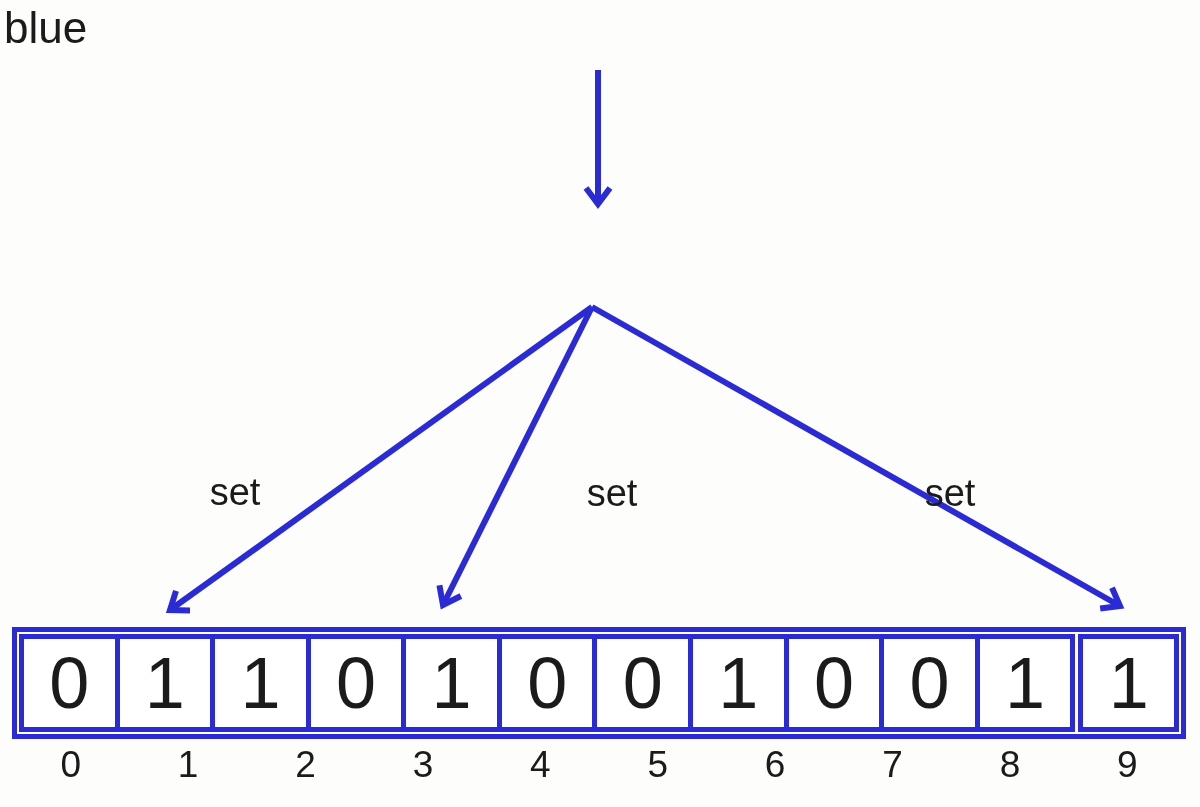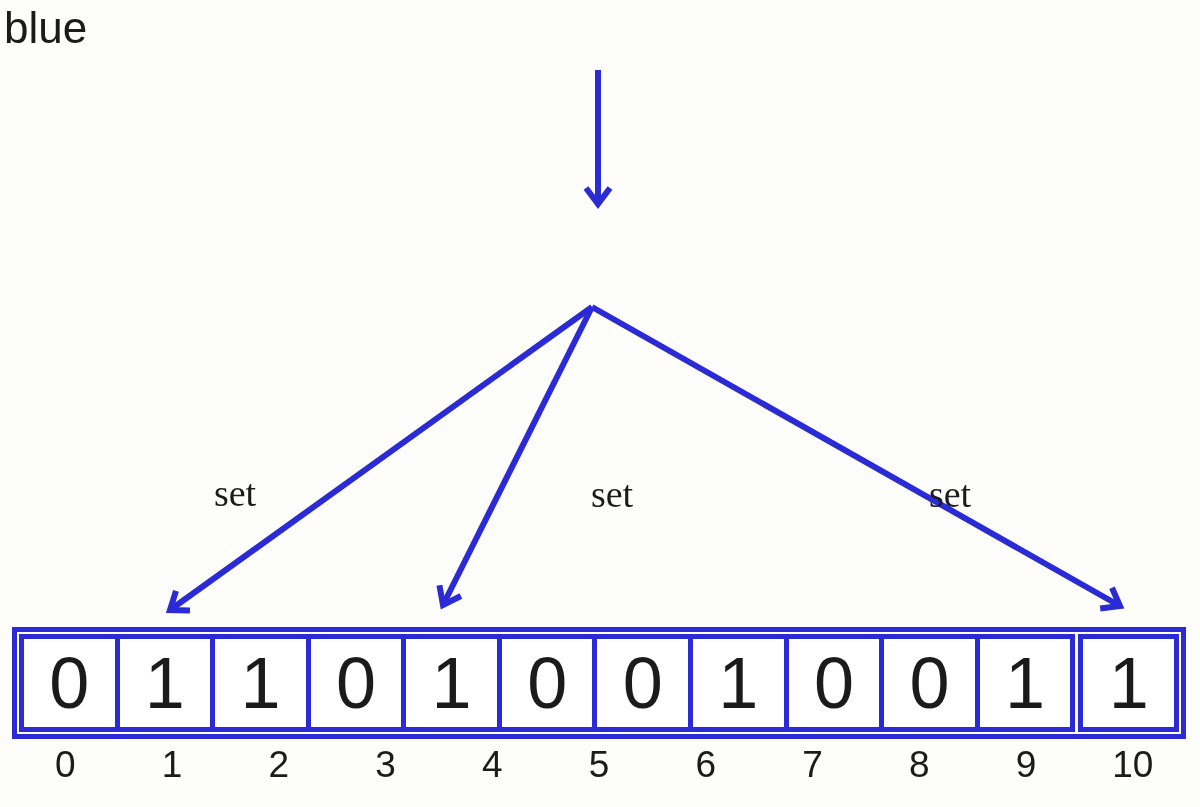--- a/index.html
+++ b/index.html
@@ -28,21 +28,20 @@
     text-align: left;
   }
   .input-label { top: 3px;  font-size: 44px; }
   .hash-label  { top: 230px; font-size: 45px; }
 
   .set-label {
     position: absolute;
     width: 90px;
     text-align: center;
     font-size: 38px;
-    font-family: Liberation Serif, serif;
   }
   .set-label-1 { left: 190px; top: 471px; }
   .set-label-2 { left: 567px; top: 472px; }
   .set-label-3 { left: 905px; top: 472px; }
 
   .arrows {
     position: absolute;
     left: 0; top: 0;
     width: 1200px;
     height: 807px;
@@ -144,16 +143,15 @@
     <div class="index-cell">0</div>
     <div class="index-cell">1</div>
     <div class="index-cell">2</div>
     <div class="index-cell">3</div>
     <div class="index-cell">4</div>
     <div class="index-cell">5</div>
     <div class="index-cell">6</div>
     <div class="index-cell">7</div>
     <div class="index-cell">8</div>
     <div class="index-cell">9</div>
-    <div class="index-cell">10</div>
   </div>
 
 </div>
 
 </body></html>

